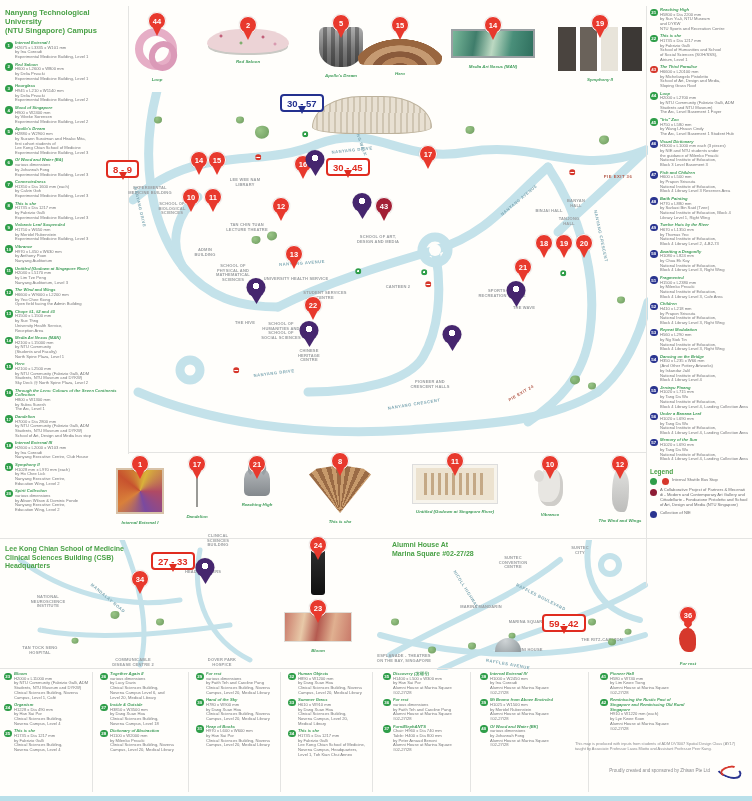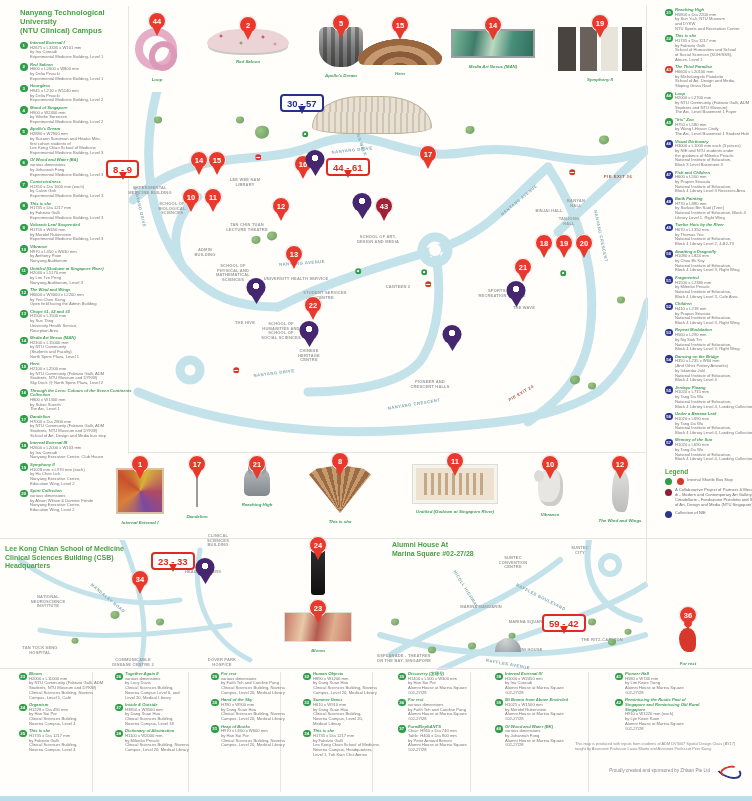--- a/index.html
+++ b/index.html
@@ -2,21 +2,21 @@
 <html><head>
 <meta charset="utf-8">
 <style>
   html,body{margin:0;padding:0;background:#fff;}
   .page{position:relative;width:752px;height:801px;background:#fffefb;overflow:hidden;
         font-family:"Liberation Sans",sans-serif;color:#6d6e71;}
   
   .vrule{position:absolute;width:1px;background:#e4e4e2;}
   .hrule{position:absolute;height:1px;background:#e4e4e2;}
   .bottombar{position:absolute;left:0;right:0;bottom:0;height:5px;background:#b9e0ea;}
-  .col{position:absolute;margin-left:15px;}
+  .col{position:absolute;}
   .pagetitle{font-size:7.6px;line-height:9px;font-weight:bold;color:#4aa147;margin-bottom:6px;}
   .sect{position:absolute;font-size:7px;line-height:8.5px;font-weight:bold;color:#4aa147;white-space:pre-line;}
   
   .li{display:flex;gap:2.5px;margin-bottom:2.8px;}
   .num{flex:none;width:7.5px;height:7.5px;border-radius:50%;color:#fff;font-size:4.4px;font-weight:bold;
        display:flex;align-items:center;justify-content:center;margin-top:.5px;}
   .num.green{background:#2f9e49;} .num.red{background:#d6382c;} .num.navy{background:#2b3590;}
   .lt{font-size:4.15px;line-height:4.7px;color:#77787b;}
   .lt .t{font-style:italic;font-weight:bold;color:#3f9c5a;}
   
@@ -163,21 +163,21 @@
   <div class="hrule" style="left:0;top:668px;width:752px"></div>
   <div class="vrule" style="left:92px;top:672px;height:120px"></div>
   <div class="vrule" style="left:188px;top:672px;height:120px"></div>
   <div class="vrule" style="left:280px;top:672px;height:120px"></div>
   <div class="vrule" style="left:372px;top:672px;height:120px"></div>
   <div class="vrule" style="left:470px;top:672px;height:120px"></div>
   <div class="vrule" style="left:588px;top:672px;height:120px"></div>
 
   <div class="col" style="left:5px;top:8px;width:120px">
     <div class="pagetitle">
-      <span>Nanyang Technological University</span><br><span>(NTU Clinical) Campus</span>
+      <span>Nanyang Technological University</span><br><span>(NTU Singapore) Campus</span>
     </div>
     <div id="leftcol">
         <div class="li">
           <div class="num green">1</div>
           <div class="lt">
             <div class="t">Internal External I</div>
             <div>H2675 x L3335 x W101 mm</div>
             <div>by Ina Conradi</div>
             <div>Experimental Medicine Building, Level 1</div>
           </div>
@@ -868,23 +868,23 @@
       </div>
       <div class="pin purple" style="left: 516px; top: 281px;">
         <div class="head"></div>
         <div class="tail"></div>
       </div>
       <div class="pin purple" style="left: 205px; top: 558px;">
         <div class="head"></div>
         <div class="tail"></div>
       </div>
       <div class="mapbox red" style="left: 106px; top: 160px;">8 - 9</div>
-      <div class="mapbox red" style="left: 326px; top: 158px;">44 - 61</div>
+      <div class="mapbox red" style="left: 326px; top: 158px;">30 - 45</div>
       <div class="mapbox blue" style="left: 280px; top: 94px;">30 - 57</div>
-      <div class="mapbox red" style="left: 151px; top: 552px;">23 - 33</div>
+      <div class="mapbox red" style="left: 151px; top: 552px;">27 - 33</div>
       <div class="mapbox red" style="left: 542px; top: 614px;">59 - 42</div>
       <div class="bldg" style="left: 371px; top: 118px;">NATIONAL INSTITUTE
 OF EDUCATION</div>
       <div class="bldg" style="left: 150px; top: 191px;">EXPERIMENTAL
 MEDICINE BUILDING</div>
       <div class="bldg" style="left: 172px; top: 209px;">SCHOOL OF
 BIOLOGICAL
 SCIENCES</div>
       <div class="bldg" style="left: 245px; top: 183px;">LEE WEE NAM
 LIBRARY</div>

